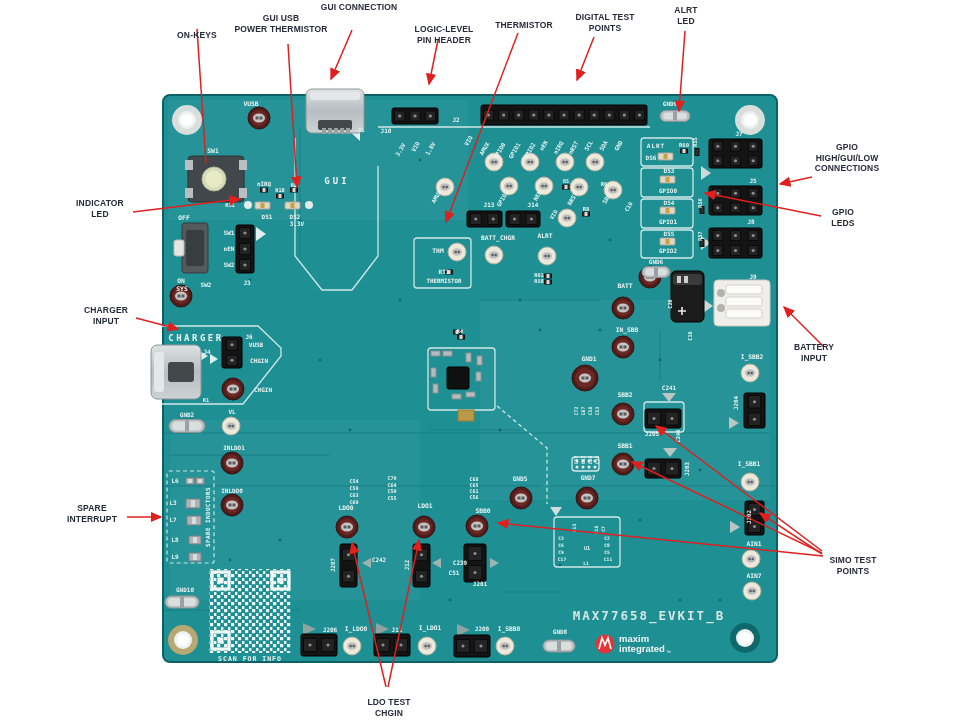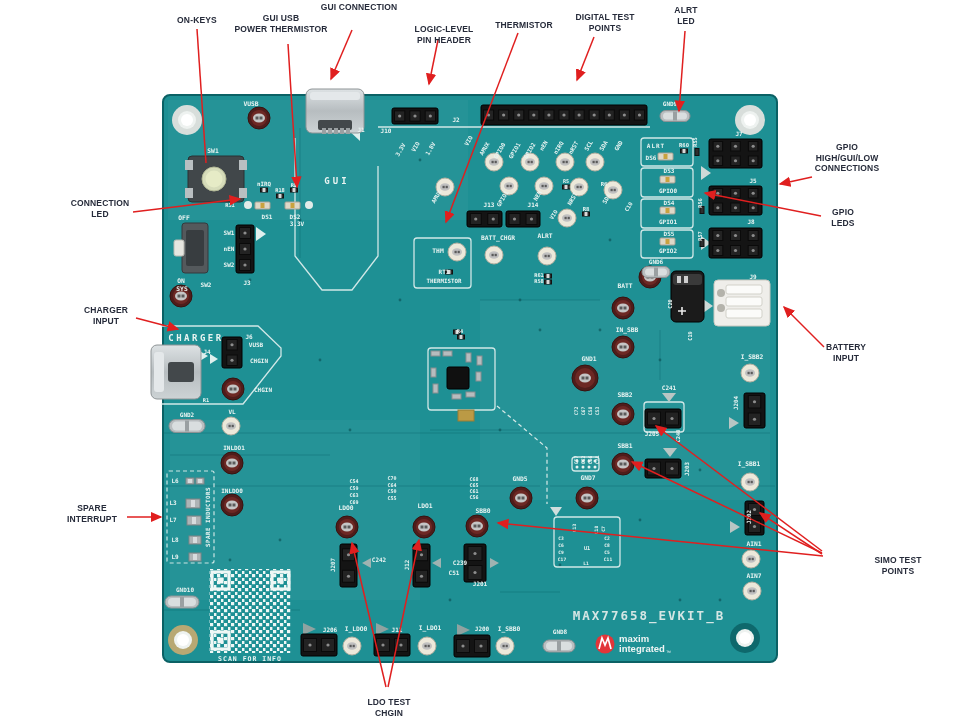--- a/index.html
+++ b/index.html
@@ -888,41 +888,41 @@
         <line x1="127" y1="517" x2="161" y2="517" stroke="#e01f1f" stroke-width="1.5" marker-end="url(#ah)"></line>
         <line x1="822" y1="551" x2="656" y2="426" stroke="#e01f1f" stroke-width="1.5" marker-end="url(#ah)"></line>
         <line x1="822" y1="553" x2="632" y2="462" stroke="#e01f1f" stroke-width="1.5" marker-end="url(#ah)"></line>
         <line x1="823" y1="556" x2="498" y2="523" stroke="#e01f1f" stroke-width="1.5" marker-end="url(#ah)"></line>
         <line x1="822" y1="554" x2="760" y2="513" stroke="#e01f1f" stroke-width="1.5" marker-end="url(#ah)"></line>
         <line x1="386" y1="687" x2="352" y2="543" stroke="#e01f1f" stroke-width="1.5" marker-end="url(#ah)"></line>
         <line x1="388" y1="687" x2="419" y2="540" stroke="#e01f1f" stroke-width="1.5" marker-end="url(#ah)"></line>
       </g>
   </svg>
 
-  <div class="callout" style="left:197px;top:15px">ON-KEYS</div>
+  <div class="callout" style="left:197px;top:30px">ON-KEYS</div>
   <div class="callout" style="left:281px;top:13px">GUI USB
 POWER THERMISTOR</div>
   <div class="callout" style="left:359px;top:2px">GUI CONNECTION</div>
   <div class="callout" style="left:444px;top:24px">LOGIC-LEVEL
 PIN HEADER</div>
   <div class="callout" style="left:524px;top:20px">THERMISTOR</div>
   <div class="callout" style="left:605px;top:12px">DIGITAL TEST
 POINTS</div>
   <div class="callout" style="left:686px;top:5px">ALRT
 LED</div>
   <div class="callout" style="left:847px;top:142px">GPIO
 HIGH/GUI/LOW
 CONNECTIONS</div>
   <div class="callout" style="left:843px;top:207px">GPIO
 LEDS</div>
-  <div class="callout" style="left:846px;top:342px">BATTERY
+  <div class="callout" style="left:814px;top:342px">BATTERY
 INPUT</div>
-  <div class="callout" style="left:100px;top:198px">CONNECTION
+  <div class="callout" style="left:100px;top:198px">INDICATOR
 LED</div>
   <div class="callout" style="left:106px;top:305px">CHARGER
 INPUT</div>
   <div class="callout" style="left:92px;top:503px">SPARE
 INTERRUPT</div>
-  <div class="callout" style="left:898px;top:555px">SIMO TEST
+  <div class="callout" style="left:853px;top:555px">SIMO TEST
 POINTS</div>
   <div class="callout" style="left:389px;top:697px">LDO TEST
 CHGIN</div>
 </div>
 
 </body></html>

